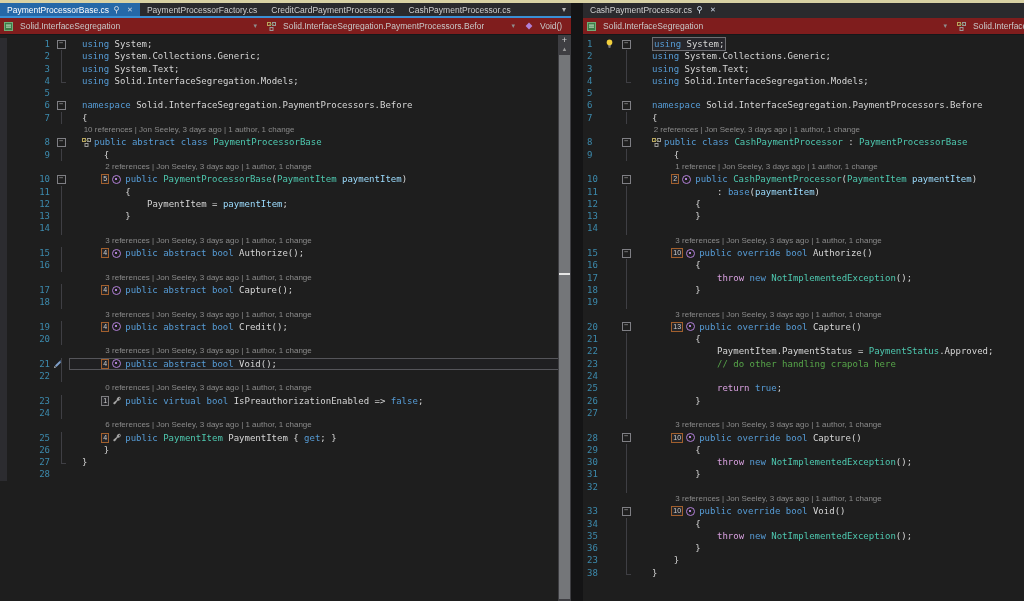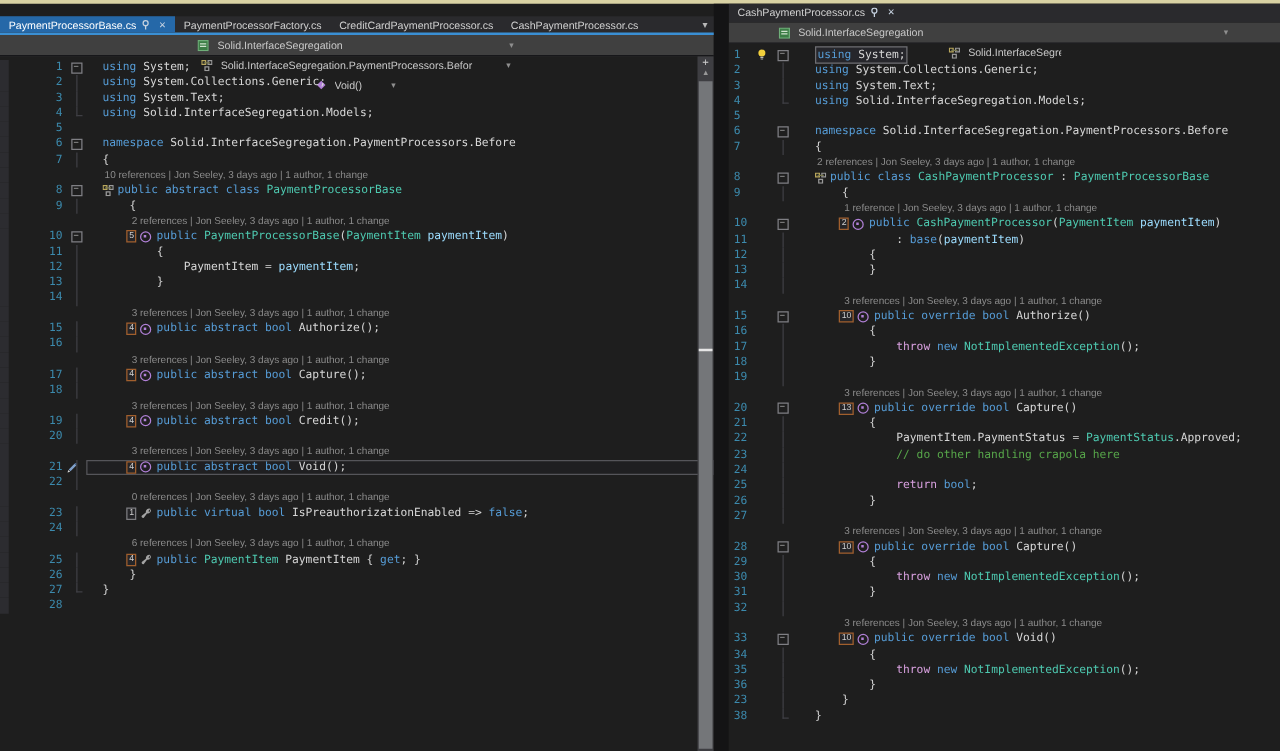--- a/index.html
+++ b/index.html
@@ -1,36 +1,36 @@
 <!DOCTYPE html>
 <html><head>
 <meta charset="utf-8">
 <style>
   html,body{margin:0;padding:0;background:#161617;}
   #screen{position:relative;width:1024px;height:601px;background:#1e1e1e;overflow:hidden;
           font-family:"Liberation Sans",sans-serif;}
   .topstrip{height:3px;background:#d9d2a4;}
   #workspace{display:flex;height:598px;}
   .pane{display:flex;flex-direction:column;background:#1e1e1e;min-width:0;}
-  #pane-left{width:571px;margin-top:10px;}
+  #pane-left{width:571px;}
   #splitter{width:12px;background:#141415;}
   #pane-right{flex:1;overflow:hidden;}
   
   .tabrow{height:13px;background:#2a2a2d;display:flex;align-items:stretch;font-size:8.5px;
           color:#cfcfcf;white-space:nowrap;position:relative;}
   #pane-left .tabrow{border-bottom:2px solid #3a8fd4;}
   #pane-right .tabrow{border-bottom:2px solid #2a2a2d;}
   .tab{display:flex;align-items:center;gap:4px;padding:0 7px;cursor:default;}
   .tab.active{background:#2568a8;color:#ffffff;}
   .tab .close{font-size:7px;color:#c8d4e2;}
   .tab svg{display:block;}
   .tab-caret{margin-left:auto;color:#b8b8b8;font-size:8px;padding:0 5px;display:flex;align-items:center;}
   
-  .navrow{height:16px;background:#404040;border-bottom:1px solid #17171a;display:flex;
-          align-items:center;font-size:8.5px;color:#c8c8c8;flex-direction:column;}
+  .navrow{height:16px;background:#7f1d1d;border-bottom:1px solid #17171a;display:flex;
+          align-items:center;font-size:8.5px;color:#c8c8c8;}
   .combo{display:flex;align-items:center;gap:4px;padding:0 4px;height:100%;min-width:0;}
   .combo .lbl{overflow:hidden;text-overflow:clip;white-space:nowrap;}
   .combo .caret{margin-left:auto;color:#8f8f8f;font-size:7px;padding-right:2px;}
   
   .editor{position:relative;flex:1;overflow:hidden;padding-top:3px;}
   .rows{position:relative;}
   .row{display:flex;height:12.3px;line-height:12.3px;font-family:"DejaVu Sans Mono",monospace;
        font-size:9px;white-space:pre;}
   .leftstrip{width:7px;background:#2c2c30;flex:none;}
   .numcol{flex:none;color:#3c8aad;text-align:right;padding-right:3px;position:relative;}
@@ -261,21 +261,21 @@
             <div class="row"><div class="numcol">16</div><div class="iconcol"></div><div class="foldcol"><div class="fold-line"></div></div><div class="code"><span class="sp" style="width: 43.36px;"></span><span class="tok-p">{</span></div></div>
             <div class="row"><div class="numcol">17</div><div class="iconcol"></div><div class="foldcol"><div class="fold-line"></div></div><div class="code"><span class="sp" style="width: 65.04px;"></span><span class="tok-o">throw </span><span class="tok-k">new </span><span class="tok-t">NotImplementedException</span><span class="tok-p">();</span></div></div>
             <div class="row"><div class="numcol">18</div><div class="iconcol"></div><div class="foldcol"><div class="fold-line"></div></div><div class="code"><span class="sp" style="width: 43.36px;"></span><span class="tok-p">}</span></div></div>
             <div class="row"><div class="numcol">19</div><div class="iconcol"></div><div class="foldcol"><div class="fold-line"></div></div><div class="code"><span class="sp" style="width: 0px;"></span></div></div>
             <div class="row cl"><div class="numcol"></div><div class="iconcol"></div><div class="foldcol"></div><div class="code"><span class="sp" style="width: 23.36px;"></span><span>3 references | Jon Seeley, 3 days ago | 1 author, 1 change</span></div></div>
             <div class="row"><div class="numcol">20</div><div class="iconcol"></div><div class="foldcol"><div class="fold-box">−</div></div><div class="code"><span class="sp" style="width: 19.36px;"></span><span class="badge">13</span><span class="micon"></span><span class="tok-k">public override bool </span><span class="tok-p">Capture()</span></div></div>
             <div class="row"><div class="numcol">21</div><div class="iconcol"></div><div class="foldcol"><div class="fold-line"></div></div><div class="code"><span class="sp" style="width: 43.36px;"></span><span class="tok-p">{</span></div></div>
             <div class="row"><div class="numcol">22</div><div class="iconcol"></div><div class="foldcol"><div class="fold-line"></div></div><div class="code"><span class="sp" style="width: 65.04px;"></span><span class="tok-p">PaymentItem.PaymentStatus = </span><span class="tok-t">PaymentStatus</span><span class="tok-p">.Approved;</span></div></div>
             <div class="row"><div class="numcol">23</div><div class="iconcol"></div><div class="foldcol"><div class="fold-line"></div></div><div class="code"><span class="sp" style="width: 65.04px;"></span><span class="tok-c">// do other handling crapola here</span></div></div>
             <div class="row"><div class="numcol">24</div><div class="iconcol"></div><div class="foldcol"><div class="fold-line"></div></div><div class="code"><span class="sp" style="width: 0px;"></span></div></div>
-            <div class="row"><div class="numcol">25</div><div class="iconcol"></div><div class="foldcol"><div class="fold-line"></div></div><div class="code"><span class="sp" style="width: 65.04px;"></span><span class="tok-o">return </span><span class="tok-k">bool</span><span class="tok-p">;</span></div></div>
+            <div class="row"><div class="numcol">25</div><div class="iconcol"></div><div class="foldcol"><div class="fold-line"></div></div><div class="code"><span class="sp" style="width: 65.04px;"></span><span class="tok-o">return </span><span class="tok-k">true</span><span class="tok-p">;</span></div></div>
             <div class="row"><div class="numcol">26</div><div class="iconcol"></div><div class="foldcol"><div class="fold-line"></div></div><div class="code"><span class="sp" style="width: 43.36px;"></span><span class="tok-p">}</span></div></div>
             <div class="row"><div class="numcol">27</div><div class="iconcol"></div><div class="foldcol"><div class="fold-line"></div></div><div class="code"><span class="sp" style="width: 0px;"></span></div></div>
             <div class="row cl"><div class="numcol"></div><div class="iconcol"></div><div class="foldcol"></div><div class="code"><span class="sp" style="width: 23.36px;"></span><span>3 references | Jon Seeley, 3 days ago | 1 author, 1 change</span></div></div>
             <div class="row"><div class="numcol">28</div><div class="iconcol"></div><div class="foldcol"><div class="fold-box">−</div></div><div class="code"><span class="sp" style="width: 19.36px;"></span><span class="badge">10</span><span class="micon"></span><span class="tok-k">public override bool </span><span class="tok-p">Capture()</span></div></div>
             <div class="row"><div class="numcol">29</div><div class="iconcol"></div><div class="foldcol"><div class="fold-line"></div></div><div class="code"><span class="sp" style="width: 43.36px;"></span><span class="tok-p">{</span></div></div>
             <div class="row"><div class="numcol">30</div><div class="iconcol"></div><div class="foldcol"><div class="fold-line"></div></div><div class="code"><span class="sp" style="width: 65.04px;"></span><span class="tok-o">throw </span><span class="tok-k">new </span><span class="tok-t">NotImplementedException</span><span class="tok-p">();</span></div></div>
             <div class="row"><div class="numcol">31</div><div class="iconcol"></div><div class="foldcol"><div class="fold-line"></div></div><div class="code"><span class="sp" style="width: 43.36px;"></span><span class="tok-p">}</span></div></div>
             <div class="row"><div class="numcol">32</div><div class="iconcol"></div><div class="foldcol"><div class="fold-line"></div></div><div class="code"><span class="sp" style="width: 0px;"></span></div></div>
             <div class="row cl"><div class="numcol"></div><div class="iconcol"></div><div class="foldcol"></div><div class="code"><span class="sp" style="width: 23.36px;"></span><span>3 references | Jon Seeley, 3 days ago | 1 author, 1 change</span></div></div>
             <div class="row"><div class="numcol">33</div><div class="iconcol"></div><div class="foldcol"><div class="fold-box">−</div></div><div class="code"><span class="sp" style="width: 19.36px;"></span><span class="badge">10</span><span class="micon"></span><span class="tok-k">public override bool </span><span class="tok-p">Void()</span></div></div>

